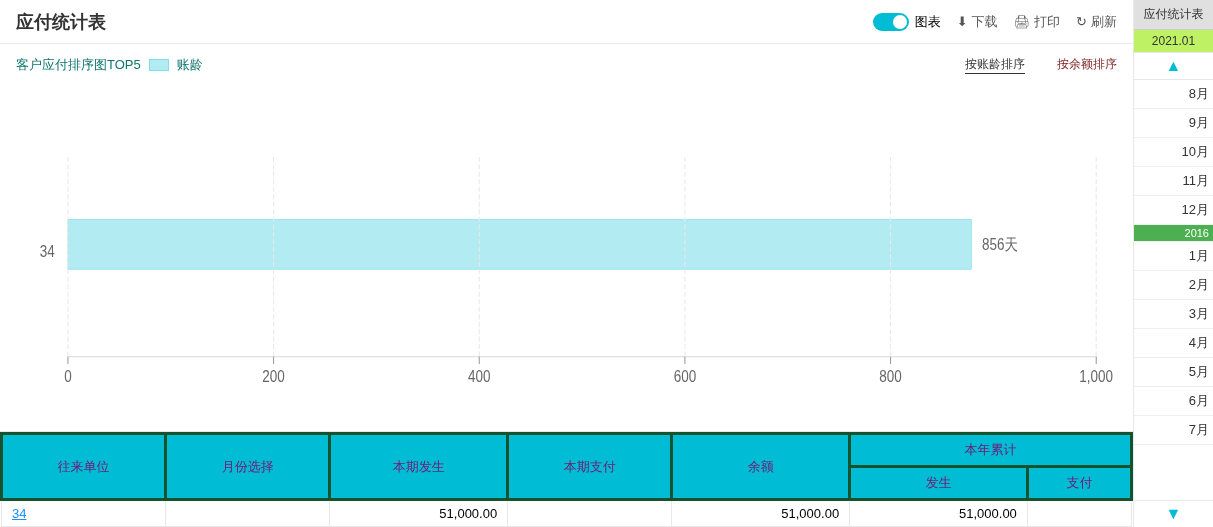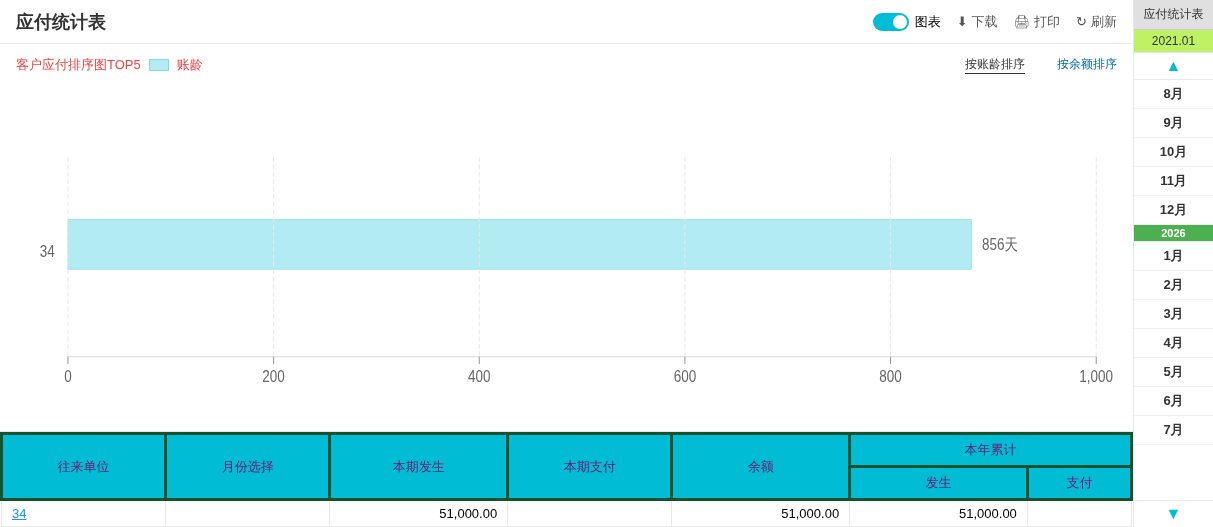--- a/index.html
+++ b/index.html
@@ -14,24 +14,24 @@
     .toggle { width: 36px; height: 18px; background: #00bcd4; border-radius: 9px; position: relative; cursor: pointer; }
     .toggle::after { content: ''; position: absolute; width: 14px; height: 14px; background: #fff; border-radius: 50%; top: 2px; right: 2px; }
     .action-btn { display: flex; align-items: center; gap: 4px; color: #555; cursor: pointer; font-size: 13px; }
     
     
     .chart-container { background: #fff; flex: 1; display: flex; overflow: hidden; }
     .chart-main { flex: 1; padding: 12px 16px; display: flex; flex-direction: column; overflow: hidden; }
     
     
     .chart-header { display: flex; align-items: center; justify-content: space-between; margin-bottom: 8px; }
-    .chart-legend { display: flex; align-items: center; gap: 8px; font-size: 12px; color: #ef4444; }
+    .chart-legend { display: flex; align-items: center; gap: 8px; font-size: 12px; color: #0f766e; }
     .legend-box { width: 20px; height: 12px; background: #b2ebf2; border: 1px solid #80deea; }
     .chart-sort-btns { display: flex; gap: 32px; }
-    .sort-btn { font-size: 12px; color: #0369a1; cursor: pointer; text-decoration: none; border-bottom: 1px solid transparent; }
+    .sort-btn { font-size: 12px; color: #7f1d1d; cursor: pointer; text-decoration: none; border-bottom: 1px solid transparent; }
     .sort-btn.active { color: #333; border-bottom: 1px solid #333; }
     
     
     .bar-chart-wrap { flex: 1; position: relative; overflow: hidden; }
     .bar-chart-svg { width: 100%; height: 100%; }
     
     
     .table-container { background: #fff; border-top: 1px solid #e8e8e8; }
     .data-table { width: 100%; border-collapse: collapse; }
     .data-table th { background: #00bcd4; color: #701a75; text-align: center; padding: 6px 8px; font-weight: normal; border: 3px solid #14532d; font-size: 13px; }
@@ -40,21 +40,21 @@
     .data-table td.right { text-align: right; padding-right: 10px; }
     .data-table td a { color: #1890ff; text-decoration: underline; cursor: pointer; }
     
     
     .sidebar { width: 80px; background: #fff; border-left: 1px solid #e8e8e8; display: flex; flex-direction: column; overflow: hidden; }
     .sidebar-header { background: #e0e0e0; text-align: center; padding: 6px 4px; font-size: 12px; color: #333; border-bottom: 1px solid #ccc; }
     .sidebar-year-label { background: #bef264; text-align: center; padding: 4px; font-size: 12px; color: #333; border-bottom: 1px solid #e8e8e8; }
     .sidebar-scroll { flex: 1; overflow-y: auto; }
     .sidebar-scroll::-webkit-scrollbar { width: 4px; }
     .sidebar-scroll::-webkit-scrollbar-thumb { background: #ccc; border-radius: 2px; }
-    .month-item { text-align: center; padding: 5px 4px; font-size: 13px; color: #333; cursor: pointer; border-bottom: 1px solid #f0f0f0; font-weight: bold; }
+    .month-item { text-align: right; padding: 5px 4px; font-size: 13px; color: #333; cursor: pointer; border-bottom: 1px solid #f0f0f0; }
     .month-item.year-badge { background: #4caf50; color: #fff; font-size: 11px; padding: 2px 4px; margin: 0; border-radius: 0; }
     .scroll-btn { text-align: center; padding: 4px; cursor: pointer; color: #00bcd4; font-size: 16px; border-top: 1px solid #e8e8e8; }
     .scroll-btn-top { border-top: none; border-bottom: 1px solid #e8e8e8; }
     
     .chevron { display: inline-block; color: #00bcd4; font-size: 16px; }
   </style>
 </head>
 <body>
 
 <div class="main-content">
@@ -168,21 +168,21 @@
   <div class="sidebar-year-label">2021.01</div>
   <div class="scroll-btn scroll-btn-top">
     <span class="chevron">▲</span>
   </div>
   <div class="sidebar-scroll">
     <div class="month-item">8月</div>
     <div class="month-item">9月</div>
     <div class="month-item">10月</div>
     <div class="month-item">11月</div>
     <div class="month-item">12月</div>
-    <div class="month-item year-badge">2026</div>
+    <div class="month-item year-badge">2016</div>
     <div class="month-item">1月</div>
     <div class="month-item">2月</div>
     <div class="month-item">3月</div>
     <div class="month-item">4月</div>
     <div class="month-item">5月</div>
     <div class="month-item">6月</div>
     <div class="month-item">7月</div>
   </div>
   <div class="scroll-btn">
     <span class="chevron">▼</span>

